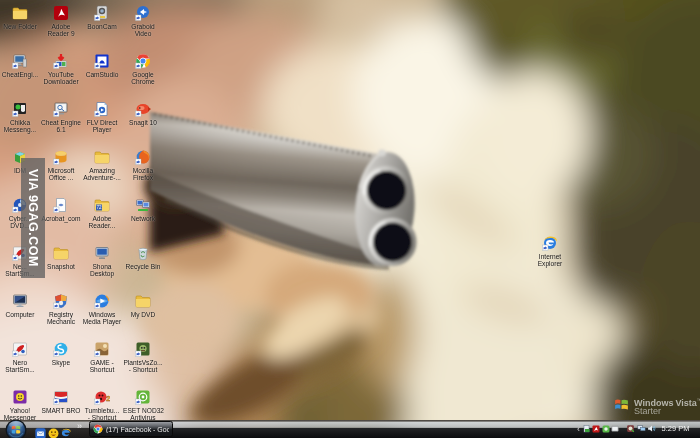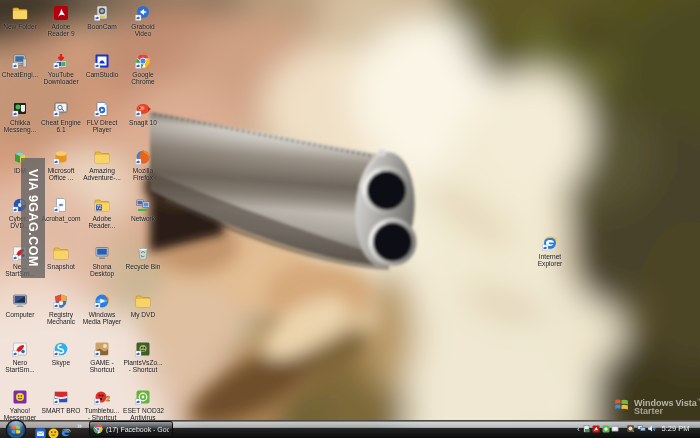--- a/index.html
+++ b/index.html
@@ -17,21 +17,21 @@
 #winbtn{position:absolute;left:89px;top:421px;width:84px;height:16px;z-index:42;border-radius:2.5px;background:linear-gradient(to bottom,#9a9da2 0,#63666b 28%,#2e3135 50%,#1b1d20 55%,#131518 100%);border:0.5px solid #0a0a0a;display:flex;align-items:center;gap:3px;padding:0 3px;box-sizing:border-box}
 #winbtn span{color:#f2f2f2;font-size:7px;white-space:nowrap;overflow:hidden}
 #tray{position:absolute;left:577px;top:421px;height:15px;z-index:42;display:flex;align-items:center;gap:1.5px}
 #trayarrow{color:#ddd;font-size:9px;margin-right:1px}
 #clock{color:#f0f0f0;font-size:7.5px;margin-left:4px}
 #vistawm{position:absolute;left:613px;top:396px;display:flex;gap:4px;align-items:flex-start;z-index:10}
 #vistatxt{font-size:9px;line-height:8px;color:rgba(210,210,205,0.8)}
 #vistatxt .w1{font-weight:bold}
 #vistatxt .w2{font-weight:bold;margin-left:2px}
 #vistatxt .tm{font-size:5px;vertical-align:super}
-#vistatxt .w3{font-weight:bold;color:rgba(200,200,195,0.75)}
+#vistatxt .w3{font-weight:normal;color:rgba(200,200,195,0.75)}
 </style></head>
 <body>
 
 <svg id="wall" width="700" height="438" viewBox="0 0 700 438" preserveAspectRatio="none">
 <defs>
 <filter id="b20" x="-80%" y="-80%" width="260%" height="260%">
         <feGaussianBlur stdDeviation="16"></feGaussianBlur>
       </filter>
 <filter id="b10" x="-80%" y="-80%" width="260%" height="260%">
         <feGaussianBlur stdDeviation="9"></feGaussianBlur>

